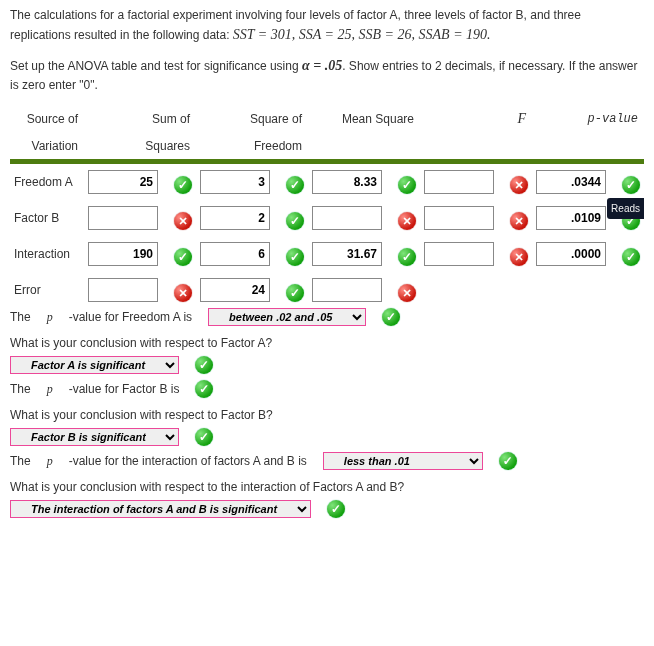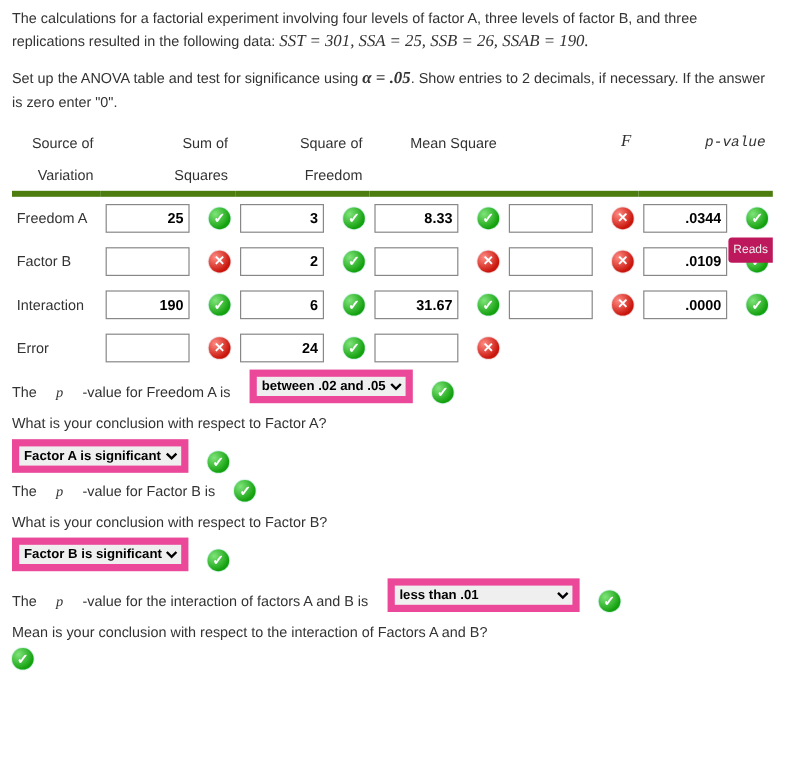--- a/index.html
+++ b/index.html
@@ -26,28 +26,29 @@
     width: 60px;
     text-align: right;
     font-family: Verdana, sans-serif;
     font-size: 12px;
     font-weight: bold;
     padding: 2px 4px;
     border: 1px solid #888;
     height: 18px;
     box-sizing: content-box;
   }
-  .cell-wrap { display:flex; align-items:center; gap:16px; }
+  .cell-wrap { display:flex; align-items:flex-end; gap:16px; }
   
   select.ans {
     font-family: Verdana, sans-serif;
     font-size: 11px;
     font-weight: bold;
-    padding: 1px 0;
-    border: 6px solid #ec4899;
+    padding: 1px 16px;
+    border: 1px solid #ec4899;
+    font-style: italic;
   }
 
   .icon {
     width: 18px; height: 18px; border-radius: 50%;
     display: inline-flex; align-items: center; justify-content: center;
     font-weight: bold; font-size: 12px; color: #fff; flex-shrink:0;
   }
   .icon.ok {
     background: radial-gradient(circle at 30% 30%, #7fe47a, #14a10f 70%);
     box-shadow: 0 0 1px #0a6;
@@ -59,21 +60,21 @@
   .icon.ok::after { content:"✓"; font-size:12px; }
   .icon.bad::after { content:"✕"; font-size:11px; }
 
   .qline { margin: 0 0 6px; display:flex; align-items:flex-end; flex-wrap:wrap; gap:16px;}
   .qtext { margin: 8px 0 4px; }
 
   .read-badge {
     position: absolute;
     right: 0px;
     top: 192px;
-    background: #be185d;
+    background: #0f172a;
     color: #eee;
     font-size: 10px;
     padding: 3px 4px;
     border-radius: 3px 0 0 3px;
   }
   .container { position: relative; }
 </style>
 </head>
 <body>
 <div class="container">
@@ -258,20 +259,21 @@
   <span class="icon ok"></span>
 </div>
 
 <div class="qline">
   <span>The </span>
       <span class="ital" style="font-family:serif;">p</span>
       <span>-value for the interaction of factors A and B is</span>
   <select class="ans" style="min-width:160px;"><option>less than .01</option></select>
   <span class="icon ok"></span>
 </div>
-<div class="qtext">Mean is your conclusion with respect to the interaction of Factors A and B?</div>
-<div class="qline">
+<div class="qtext">What is your conclusion with respect to the interaction of Factors A and B?</div>
+<div class="qline">
+  <select class="ans"><option>The interaction of factors A and B is significant</option></select>
   <span class="icon ok"></span>
 </div>
 
 <div class="read-badge">Reads</div>
 
 </div>
 
 </body></html>

